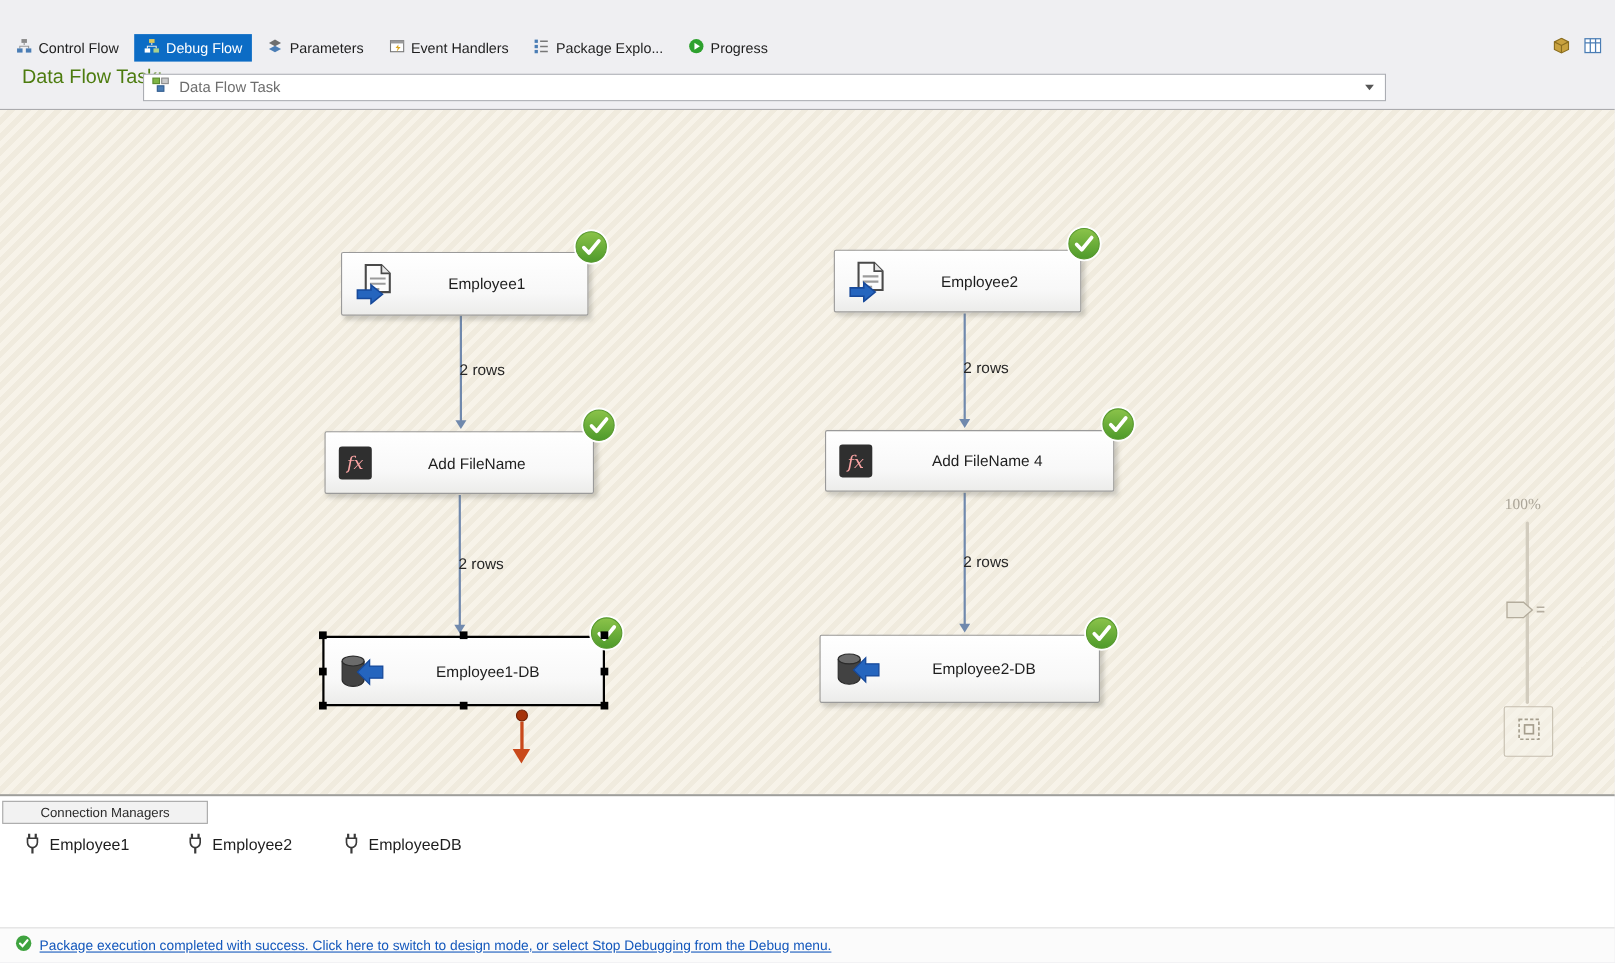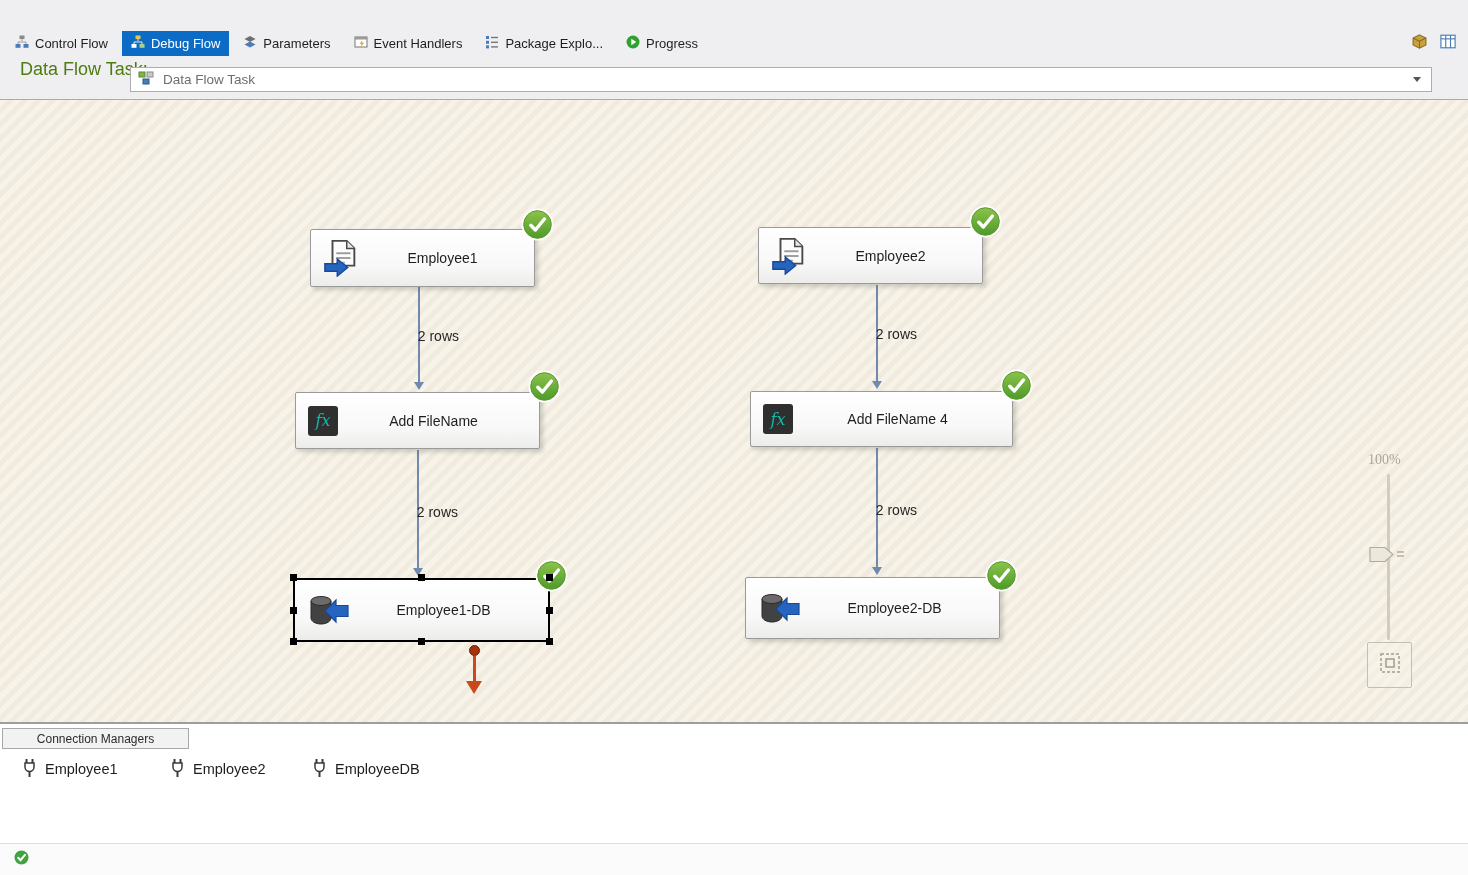--- a/index.html
+++ b/index.html
@@ -21,40 +21,40 @@
   
   .designer-tabs { position:absolute; left:0; top:28px; width:1468px; height:30px; background:#EFEFF2;
     display:flex; align-items:center; padding-left:6px; gap:5px; }
   .dtab { display:flex; align-items:center; gap:6px; padding:4px 9px; font-size:13px; color:#1E1E1E; white-space:nowrap; }
   .dtab.selected { background:#0C6CC5; color:#fff; }
   .toolbar-right { position:absolute; right:12px; top:34px; display:flex; gap:13px; align-items:center; }
 
   
   .task-row { position:absolute; left:0; top:58px; width:1468px; height:41px; background:#EFEFF2; }
   .task-label { position:absolute; left:20px; top:1px; font-size:18px; color:#4d7c0f; }
-  .task-combo { position:absolute; left:130px; top:9px; width:1302px; height:25px; background:#fff;
+  .task-combo { position:absolute; left:130px; top:9px; width:1130px; height:25px; background:#fff;
     border:1px solid #ABADB3; display:flex; align-items:center; padding-left:7px; gap:9px; }
   .combo-text { color:#6E6E6E; font-size:13.5px; flex:1; }
   .combo-caret { width:0; height:0; border-left:4.5px solid transparent; border-right:4.5px solid transparent;
     border-top:5px solid #555; margin-right:10px; }
 
   
   .canvas { position:absolute; left:0; top:99px; width:1468px; height:625px; overflow:hidden;
     border-top:1px solid #ABABAE; border-bottom:2px solid #9E9E9A;
     background:repeating-linear-gradient(135deg,#F7F3E9 0px,#F7F3E9 5px,#F0EBDE 5px,#F0EBDE 10px); }
 
   .node { position:absolute; display:flex; align-items:center; padding:0 10px 0 12px;
     background:linear-gradient(180deg,#FFFFFF 0%,#F8F8F8 65%,#ECECEA 100%);
     border:1px solid #9A9A9A; border-radius:2px; font-size:14px; color:#1E1E1E;
     box-shadow:3px 3px 4px rgba(110,110,100,0.30); }
   .node .node-icon { flex:none; display:flex; align-items:center; }
   .node .node-label { flex:1; text-align:center; white-space:nowrap; }
   .node.selected { border:2px solid #000; box-shadow:none; }
 
-  .fx-icon { width:30px; height:30px; background:#2F2F2F; border-radius:3px; color:#14b8a6;
+  .fx-icon { width:30px; height:30px; background:#2F2F2F; border-radius:3px; color:#fca5a5;
     display:flex; align-items:center; justify-content:center;
     font-family:"DejaVu Serif", serif; font-style:italic; font-size:16px; }
 
   .check { position:absolute; width:33px; height:33px; z-index:6; }
 
   .connector { position:absolute; width:10px; }
   .connector .cline { position:absolute; left:4px; top:0; bottom:7px; width:2px; background:#7089AD; }
   .connector .chead { position:absolute; left:0; bottom:0; width:0; height:0;
     border-left:5px solid transparent; border-right:5px solid transparent; border-top:8px solid #7089AD; }
 
@@ -400,15 +400,16 @@
     </div>
   </div>
 
   <div class="status-bar">
     <span>
       <svg width="15" height="15" viewBox="0 0 15 15">
           <circle cx="7.5" cy="7.5" r="7" fill="#3FA33F"></circle>
           <path d="M4.2 7.8 l2.3 2.4 4.5-5.4" stroke="#fff" stroke-width="2" fill="none" stroke-linecap="round"></path>
         </svg>
     </span>
+    <span class="status-link">Package execution completed with success. Click here to switch to design mode, or select Stop Debugging from the Debug menu.</span>
   </div>
 
 </div>
 
 </body></html>

